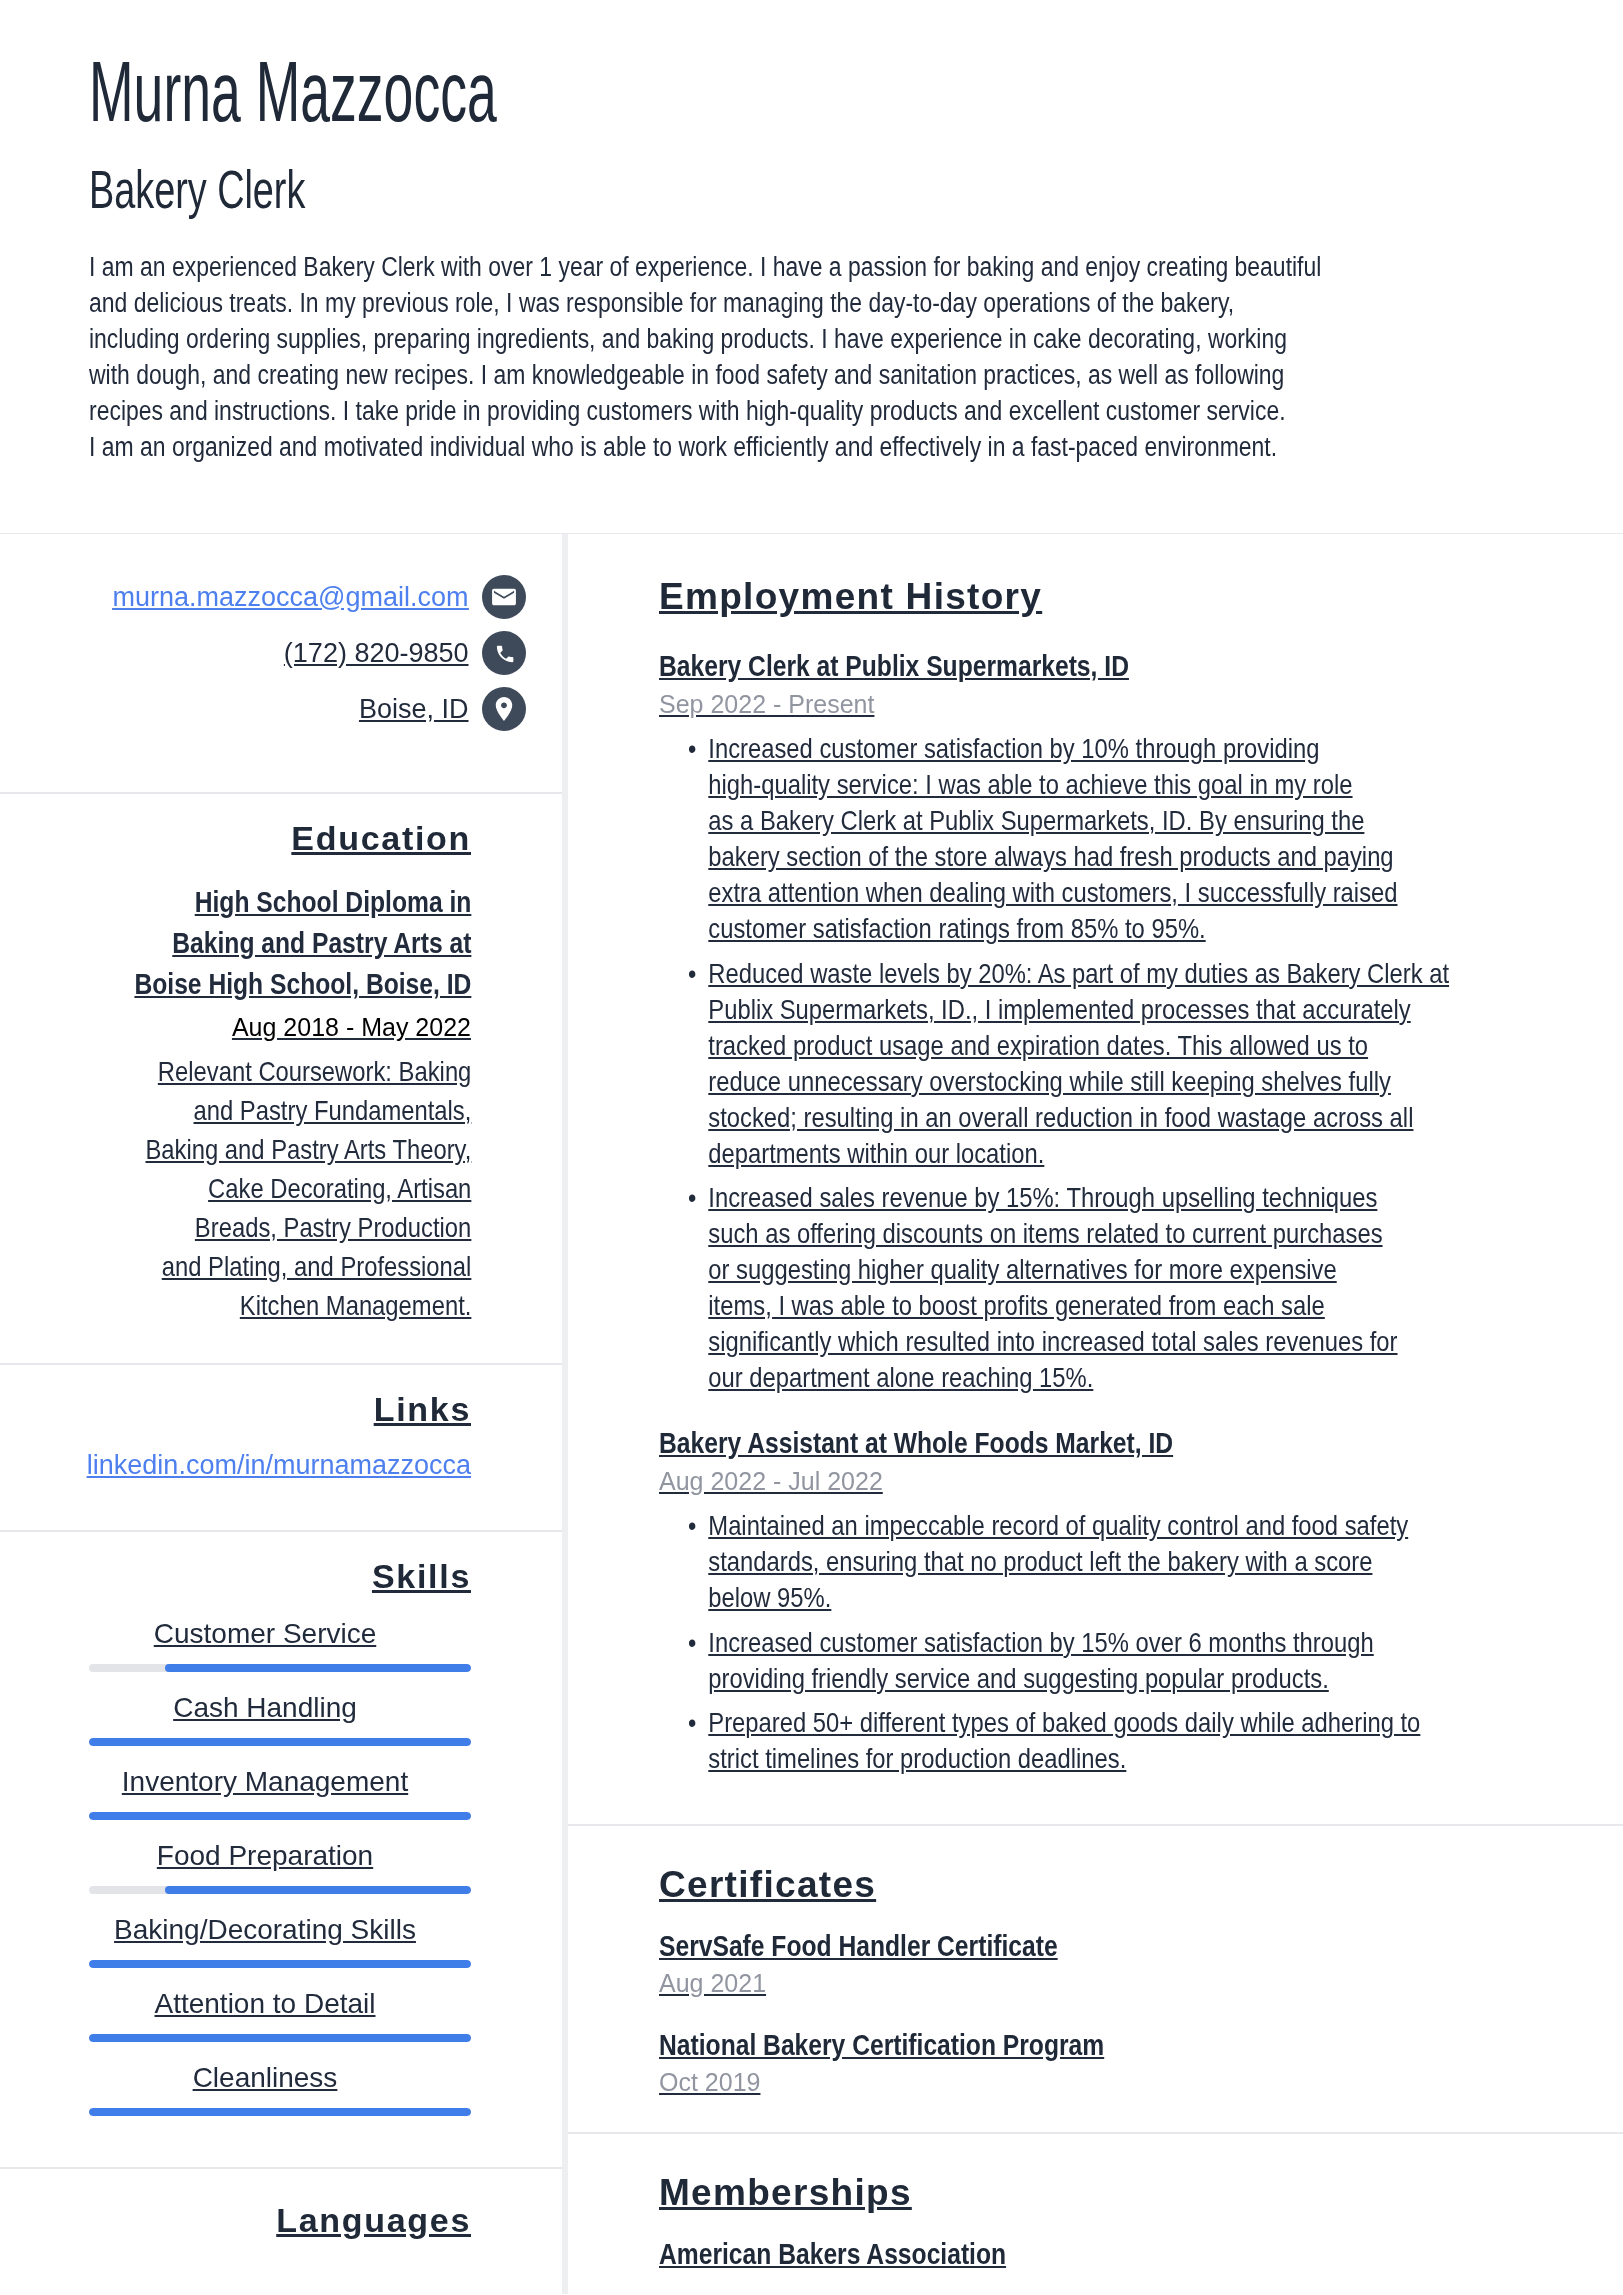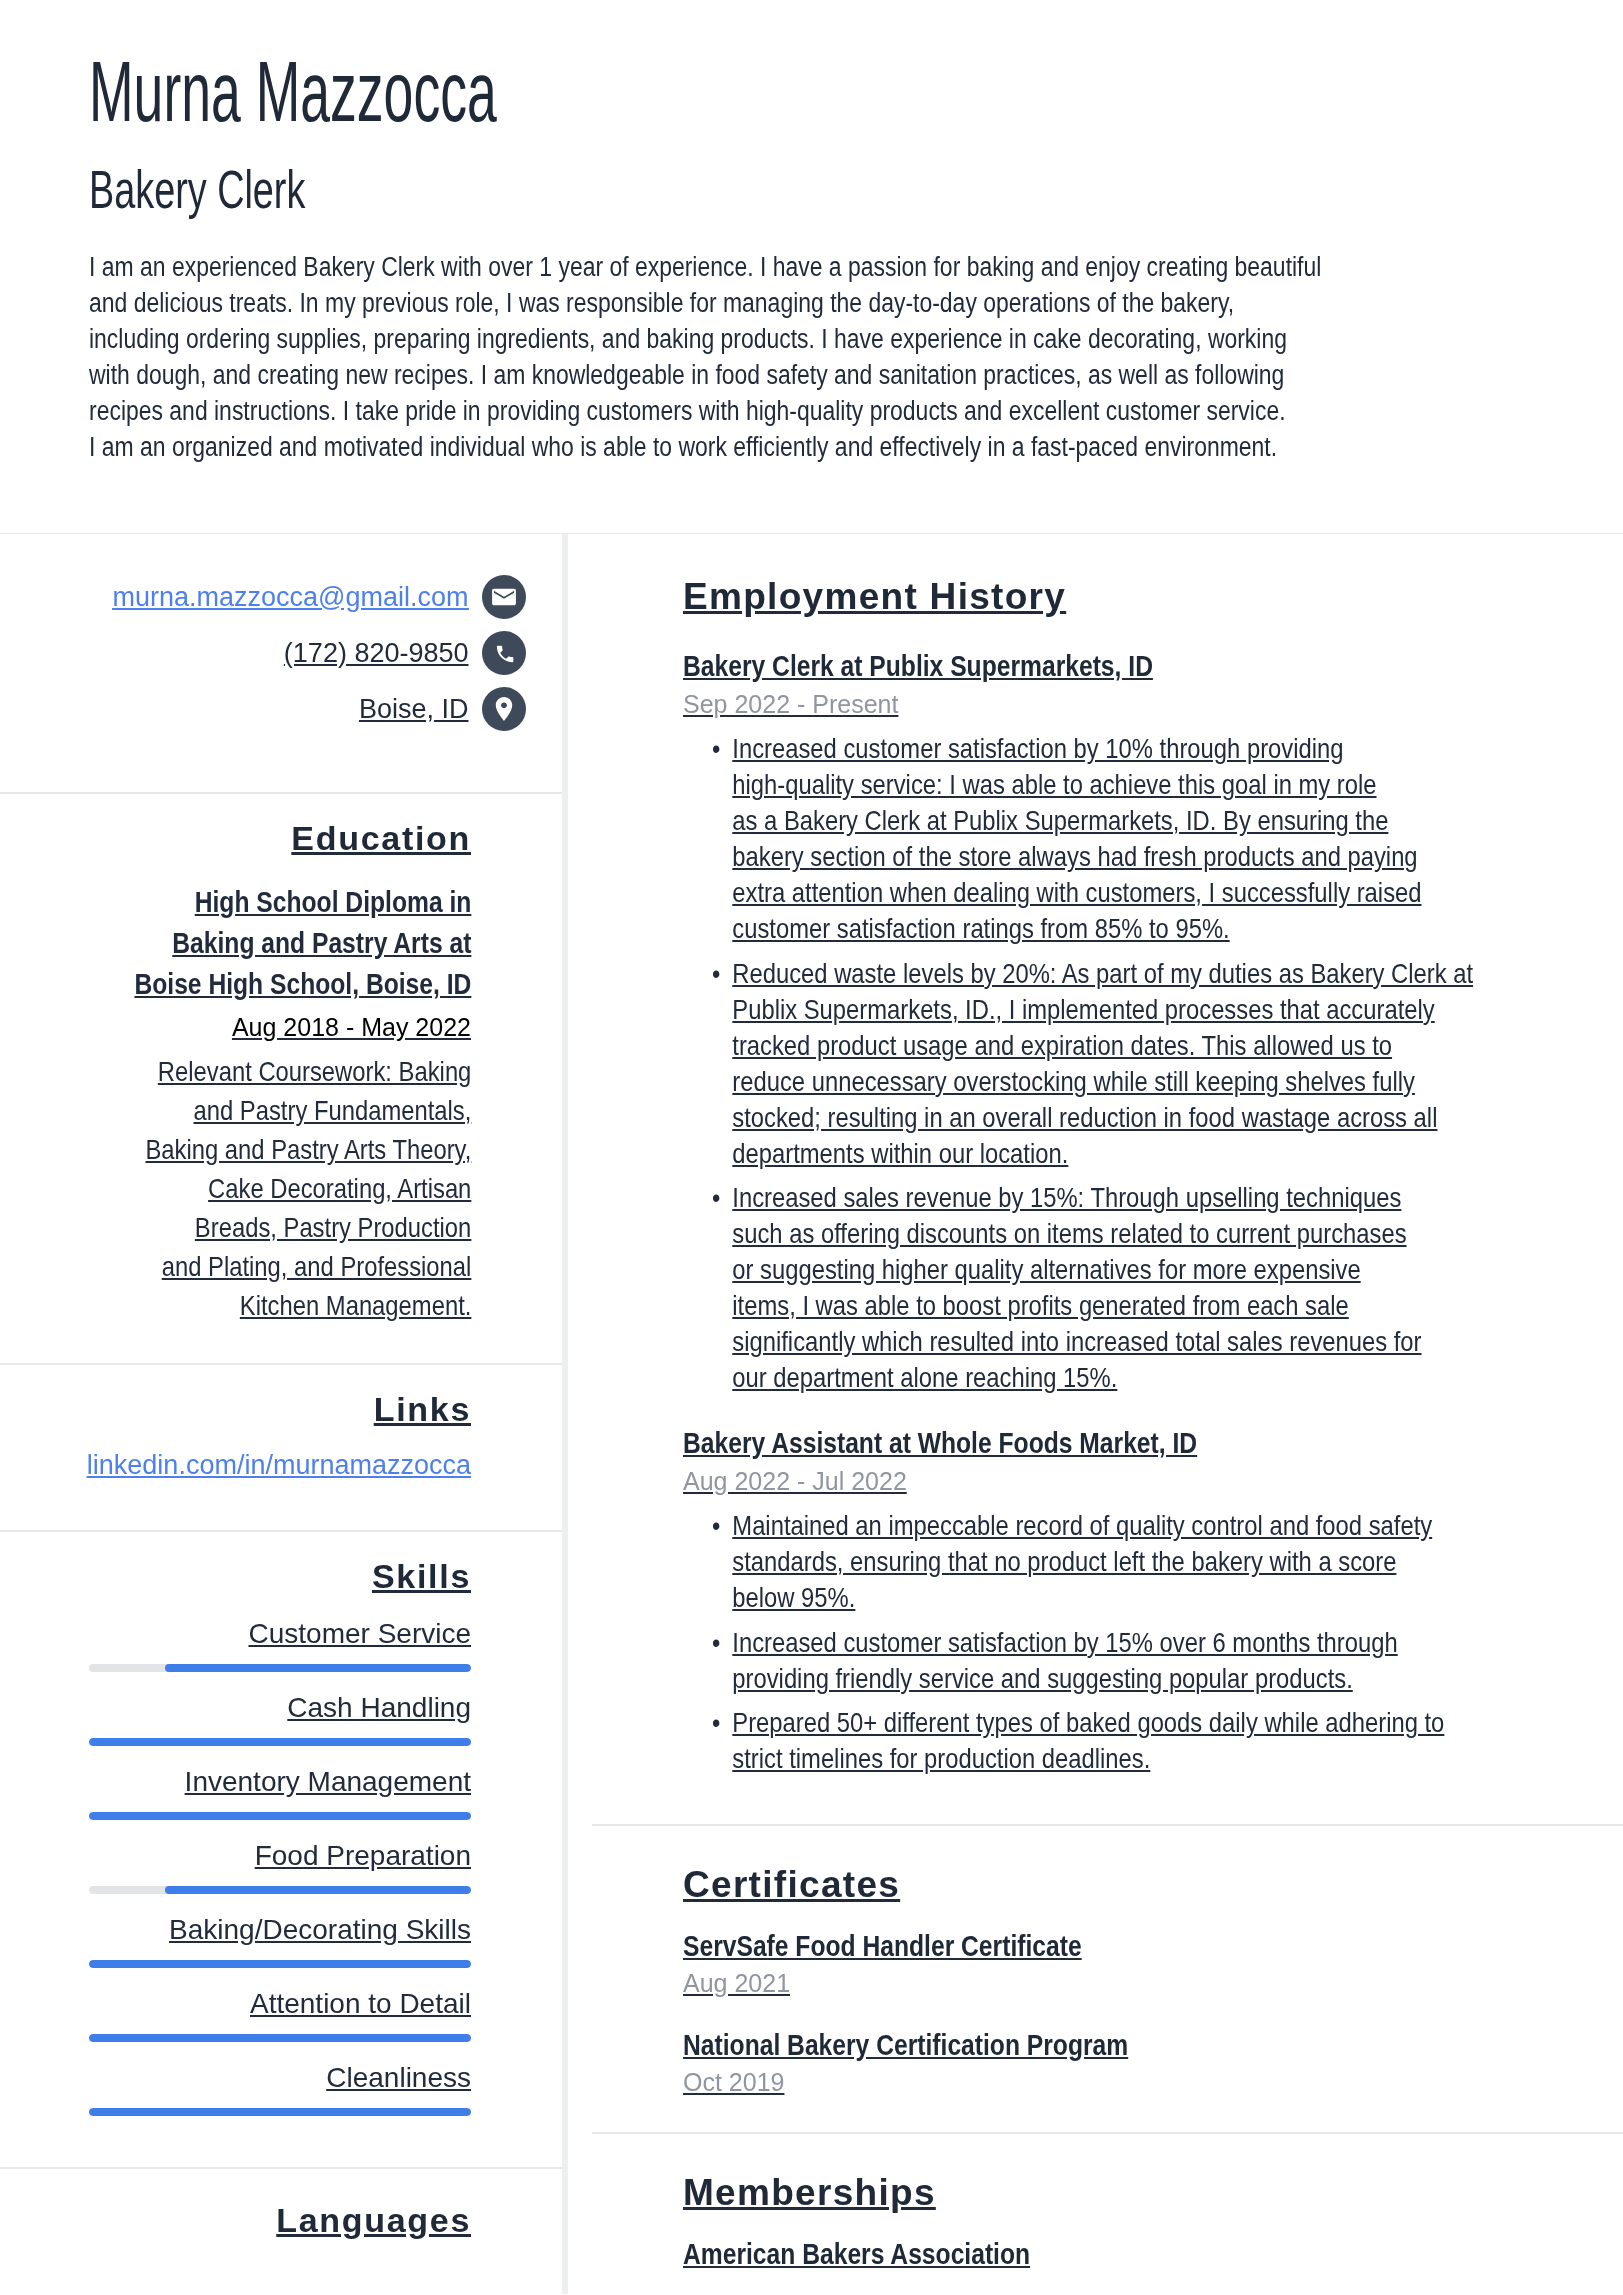--- a/index.html
+++ b/index.html
@@ -21,41 +21,41 @@
   }
   .summary {
     margin-top:30px; font-size:27px; line-height:36px; white-space:pre-line; color:#222b3c;
   }
   
   .cx-l { transform:scaleX(0.85); transform-origin:0 0; width:117.65%; }
   .cx-r { transform:scaleX(0.85); transform-origin:100% 0; width:117.65%; margin-left:-17.65%; }
   
   .columns { display:flex; height:1760px;text-decoration:underline; }
   .col-left  { width:568px; border-right:6.8px solid #edeff1; }
-  .col-right { flex:1;padding-left:24px; }
+  .col-right { flex:1; }
   .lbox { border-bottom:2.5px solid #e6e8ec; overflow:hidden; }
   .rbox { border-bottom:2.5px solid #e6e8ec; overflow:hidden; }
   
   .box-contact { height:260px; padding:41px 36px 0 59px; }
   .contact-row { display:flex; justify-content:flex-end; align-items:center; gap:13.5px; margin-bottom:12px; }
   .contact-text { font-size:27px; color:#222b3c; }
   a.link { color:#4d80ee; text-decoration:underline; cursor:pointer; }
   .cicon { width:44px; height:44px; flex:0 0 44px; }
   
   .sb { padding:25px 91px 0 59px; text-align:right; }
   .sb-heading { font-size:34px; font-weight:700; letter-spacing:1.7px; line-height:39px; color:#202938; }
   .box-education { height:571px;padding-left:44px; }
   .edu-degree { margin-top:24px; font-size:29px; font-weight:700; line-height:41px; white-space:pre-line; }
   .edu-dates  { margin-top:6.8px; font-size:25px; line-height:30px; color:#000000; }
   .edu-details{ margin-top:10px; font-size:28px; line-height:39px; white-space:pre-line; }
   .box-links { height:167px; }
   .link-item { margin-top:20px; font-size:27px; line-height:32px; }
   .box-skills { height:637px; }
   .skills-list { margin-top:22px; }
-  .skill-item { margin-bottom:20px; }
+  .skill-item { margin-bottom:20px;text-align:center; }
   .skill-name { font-size:28px; line-height:32px; color:#222b3c; }
   .skill-bar {
     margin-top:13.5px; margin-left:auto; width:382px; height:8.5px; border-radius:4.2px;
     background:#e2e4e8; display:flex; justify-content:flex-end; overflow:hidden;
   }
   .skill-fill { height:8.5px; border-radius:4.2px; background:#3f7de9; }
   .box-languages { padding-top:32px; border-bottom:none; }
   
   .rc { padding:0 91px; }
   .box-employment { height:1292px; padding-top:41px; }

